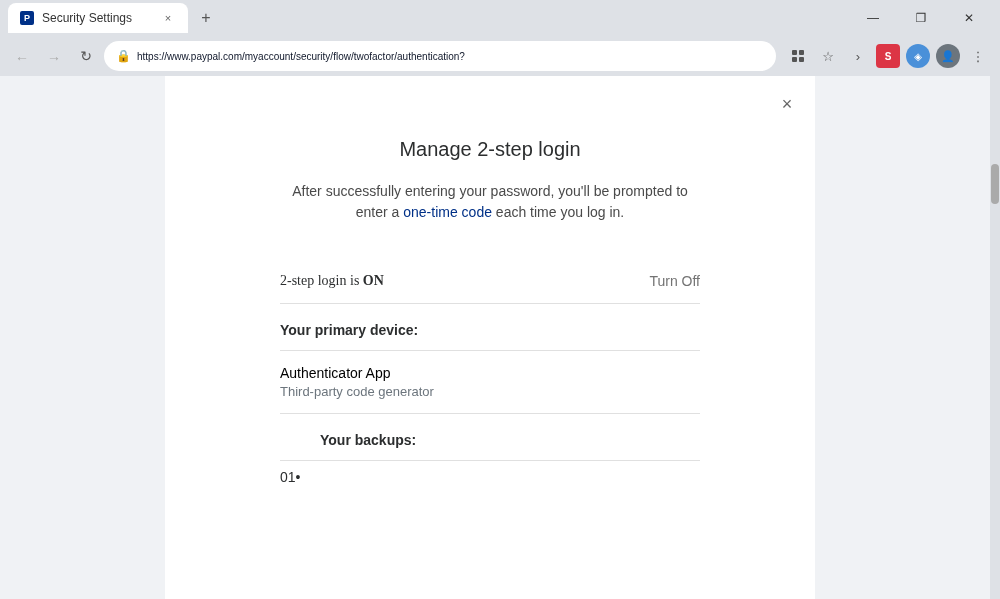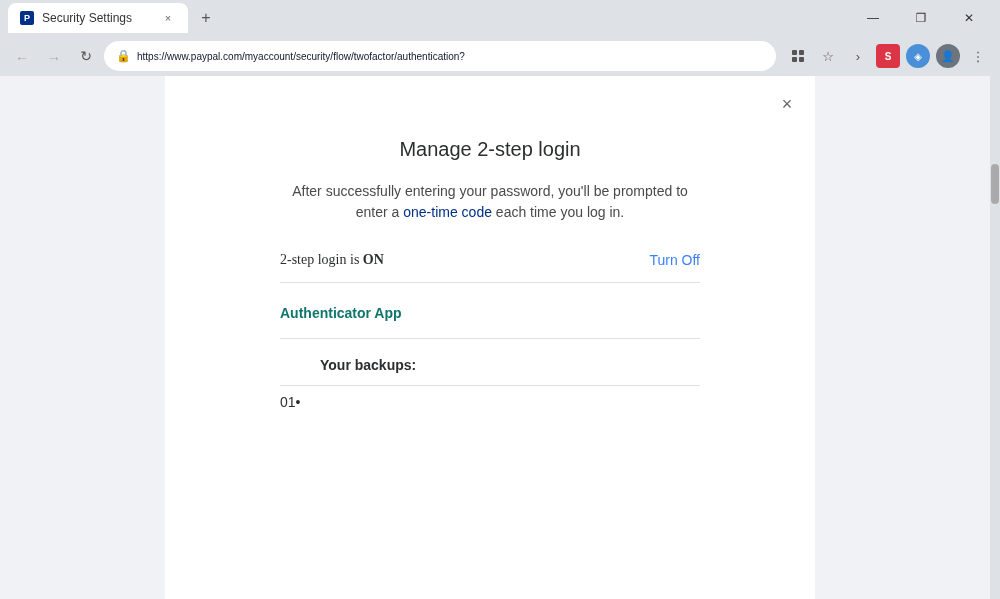--- a/index.html
+++ b/index.html
@@ -40,32 +40,32 @@
     .right-sidebar { width: 175px; background: #f0f2f5; flex-shrink: 0; }
     .scrollbar { width: 10px; background: #dee1e6; flex-shrink: 0; display: flex; flex-direction: column; }
     .scrollbar-thumb { width: 8px; height: 40px; background: #aaa; border-radius: 4px; margin: 88px auto 0; }
 
     
     .modal-content { padding: 30px 40px 40px; max-width: 500px; margin: 0 auto; width: 100%; }
     .close-btn-modal { position: absolute; top: 14px; right: 14px; width: 28px; height: 28px; display: flex; align-items: center; justify-content: center; cursor: pointer; color: #666; font-size: 18px; border-radius: 50%; }
 
     .modal-title { font-size: 20px; font-weight: 400; color: #2c2e2f; text-align: center; margin-bottom: 20px; margin-top: 32px; }
 
-    .modal-subtitle { font-size: 14px; color: #4a4a4a; text-align: center; line-height: 1.5; margin-bottom: 15px; }
+    .modal-subtitle { font-size: 14px; color: #4a4a4a; text-align: center; line-height: 1.5; margin-bottom: 36px; }
     .modal-subtitle .highlight { color: #003087; }
 
     .status-row { display: flex; align-items: center; justify-content: space-between; padding: 14px 0; border-bottom: 1px solid #e0e0e0; }
     .status-text { font-size: 14px; color: #2c2e2f; font-family: Liberation Serif, serif; }
     .status-text .on { font-weight: 600; }
-    .turn-off-btn { font-size: 14px; color: #3b82f6; cursor: pointer; text-decoration: none; }
+    .turn-off-btn { font-size: 14px; color: #737373; cursor: pointer; text-decoration: none; }
 
     .section-label { font-size: 14px; font-weight: 600; color: #2c2e2f; padding: 18px 0 12px; border-bottom: 1px solid #e0e0e0; }
     
     .device-item { padding: 14px 0; border-bottom: 1px solid #e0e0e0; }
-    .device-name { font-size: 14px; color: #0f766e; font-weight: 700; margin-bottom: 3px; margin-top: 8px; }
+    .device-name { font-size: 14px; color: #000000; font-weight: 400; margin-bottom: 3px; }
     .device-sub { font-size: 13px; color: #6c757d; }
 
     .backups-label { font-size: 14px; font-weight: 600; color: #2c2e2f; padding: 18px 0 12px; margin-left: 40px; }
 
     .backup-item { padding: 8px 0; border-top: 1px solid #e0e0e0; }
     .backup-number { font-size: 14px; color: #2c2e2f; margin-bottom: 3px; }
     .backup-sub { font-size: 13px; color: #6c757d; }
   </style>
 </head>
 <body>
@@ -135,23 +135,25 @@
           <span>After successfully entering your password, you'll be prompted to enter a </span><span class="highlight">one-time code</span><span> each time you log in.</span>
         </p>
 
         <div class="status-row">
           <span class="status-text">
             <span>2-step login is </span><span class="on">ON</span>
           </span>
           <a class="turn-off-btn">Turn Off</a>
         </div>
 
+        <div class="section-label">Your primary device:</div>
 
         <div class="device-item">
           <div class="device-name">Authenticator App</div>
+          <div class="device-sub">Third-party code generator</div>
         </div>
 
         <div class="backups-label">Your backups:</div>
 
         <div class="backup-item">
           <div class="backup-number">01•</div>
         </div>
       </div>
     </div>
     <div class="right-sidebar"></div>

